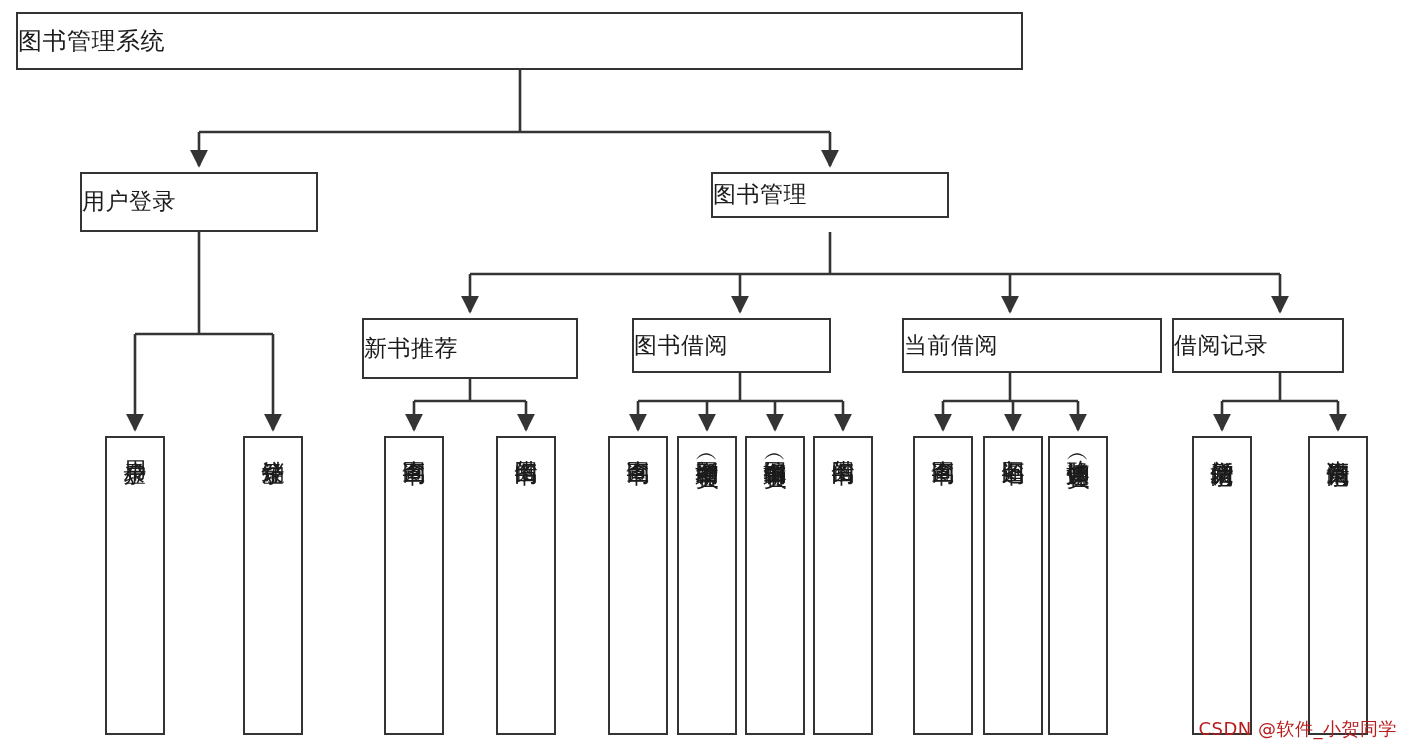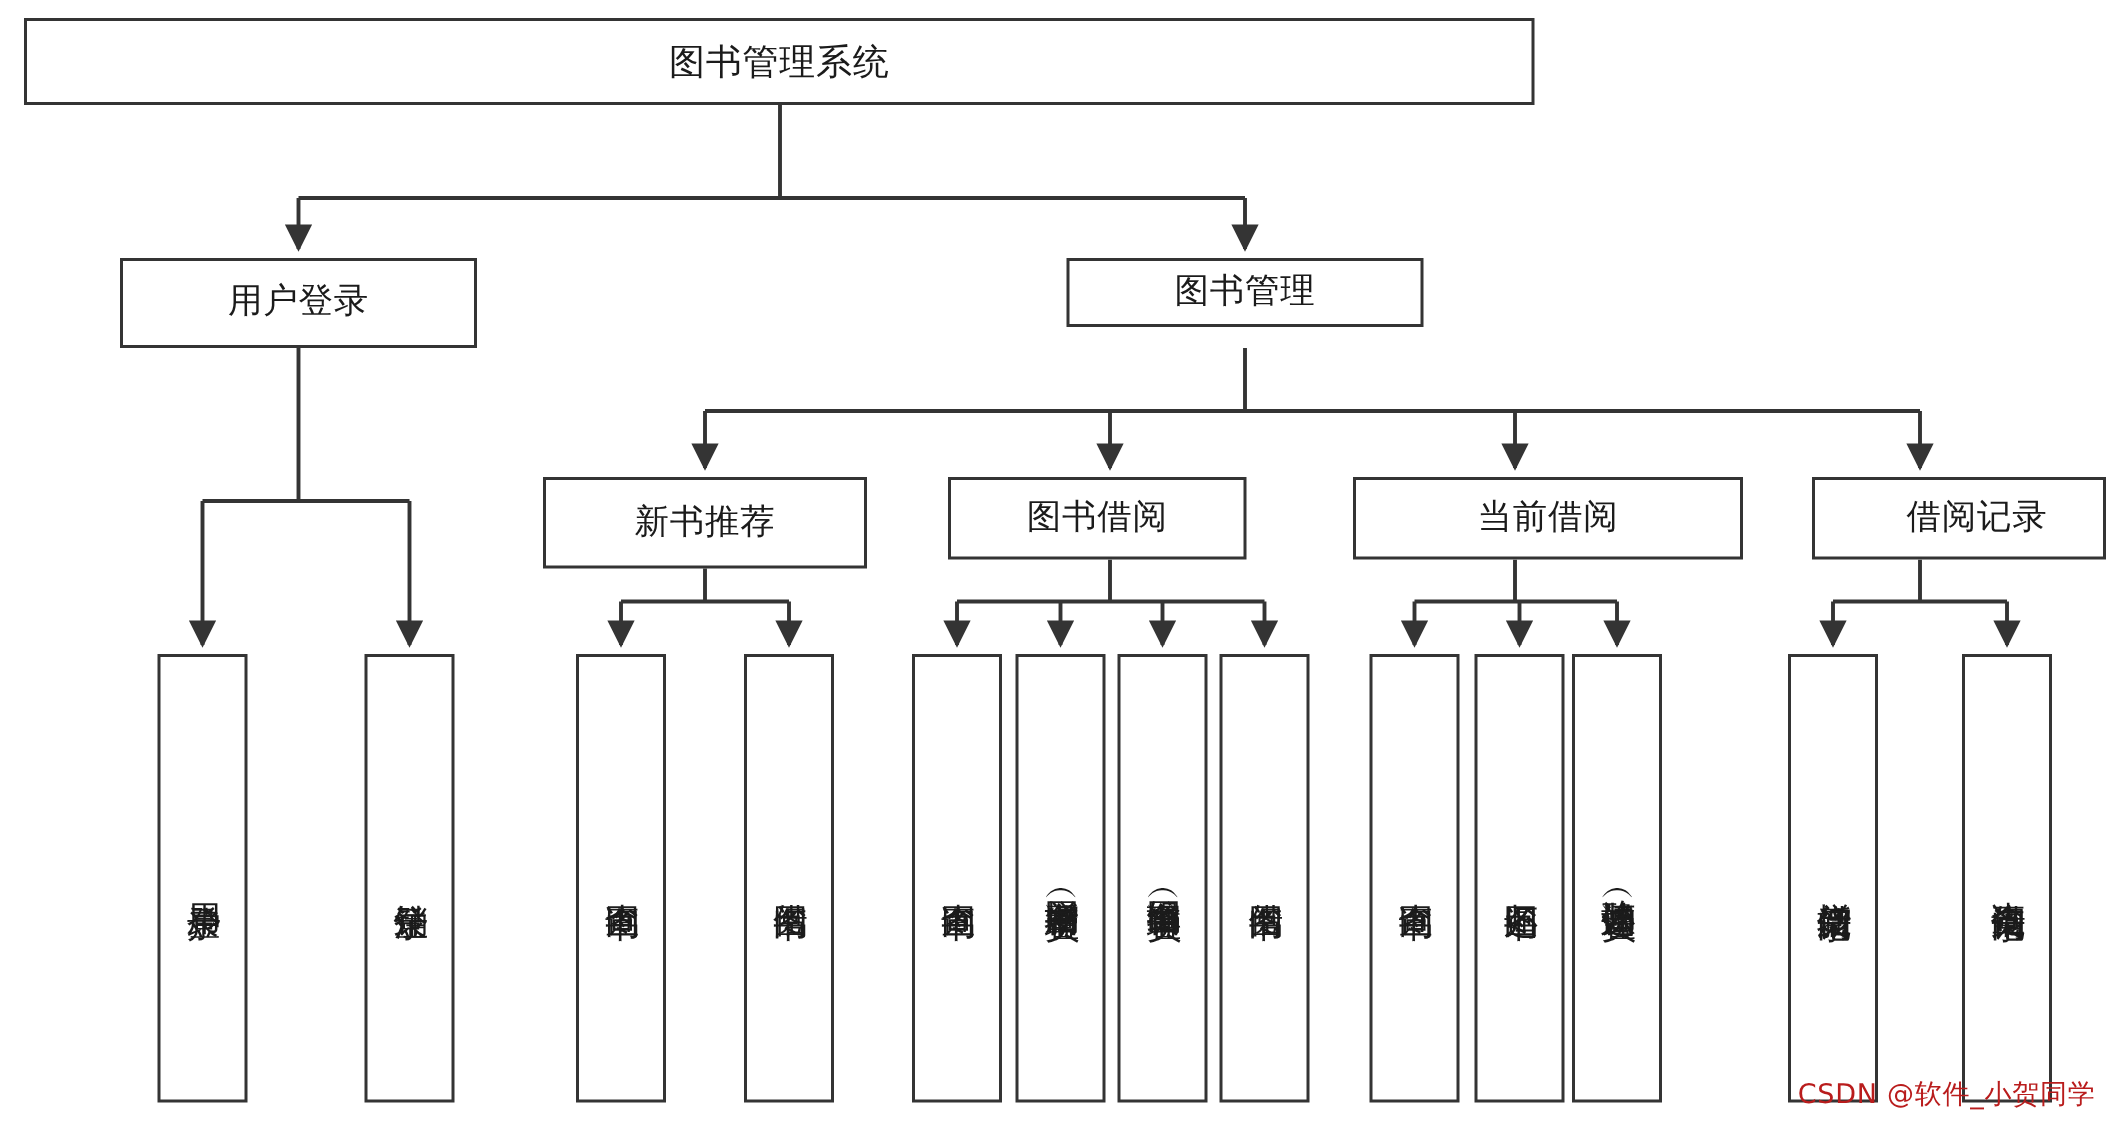--- a/index.html
+++ b/index.html
@@ -26,21 +26,20 @@
     height: 747px;
     pointer-events: none;
   }
   .node {
     position: absolute;
     box-sizing: border-box;
     background: #ffffff;
     border: 2.5px solid #343434;
     display: flex;
     align-items: center;
-    justify-content: center;
     color: #1b1b1b;
   }
   .node.horizontal {
     font-size: 23px;
     letter-spacing: 0.5px;
     line-height: 1.1;
   }
   .node.root {
     font-size: 24px;
   }
@@ -137,21 +136,21 @@
 
   <div class="node horizontal" style="left:362px; top:318px; width:216px; height:61px;">
     <span>新书推荐</span>
   </div>
   <div class="node horizontal" style="left:632px; top:318px; width:199px; height:55px;">
     <span>图书借阅</span>
   </div>
   <div class="node horizontal" style="left:902px; top:318px; width:260px; height:55px;">
     <span>当前借阅</span>
   </div>
-  <div class="node horizontal" style="left:1208px; top:318px; width:196px; height:55px;padding-left:24px;">
+  <div class="node horizontal" style="left:1172px; top:318px; width:172px; height:55px;">
     <span>借阅记录</span>
   </div>
 
   <div class="node vertical" style="left:105px; top:436px; width:60px; height:299px;">
     <span class="vtext">用户登录</span>
   </div>
   <div class="node vertical" style="left:243px; top:436px; width:60px; height:299px;">
     <span class="vtext">注销登录</span>
   </div>
 

